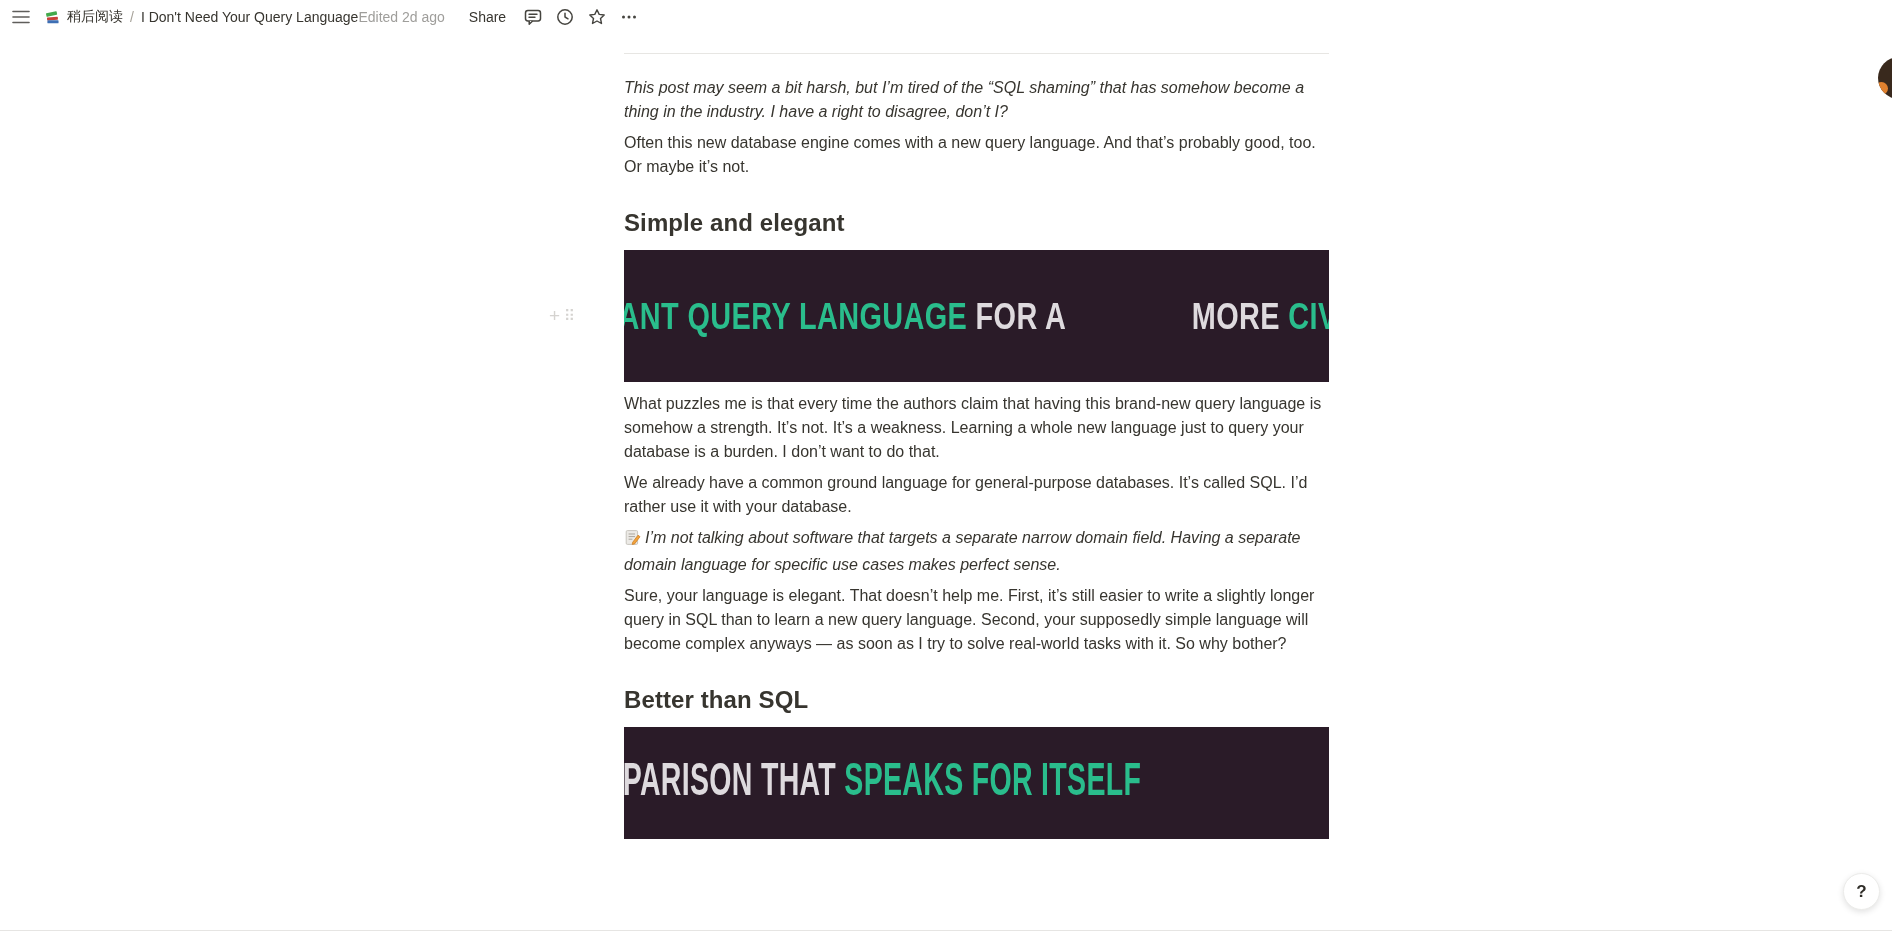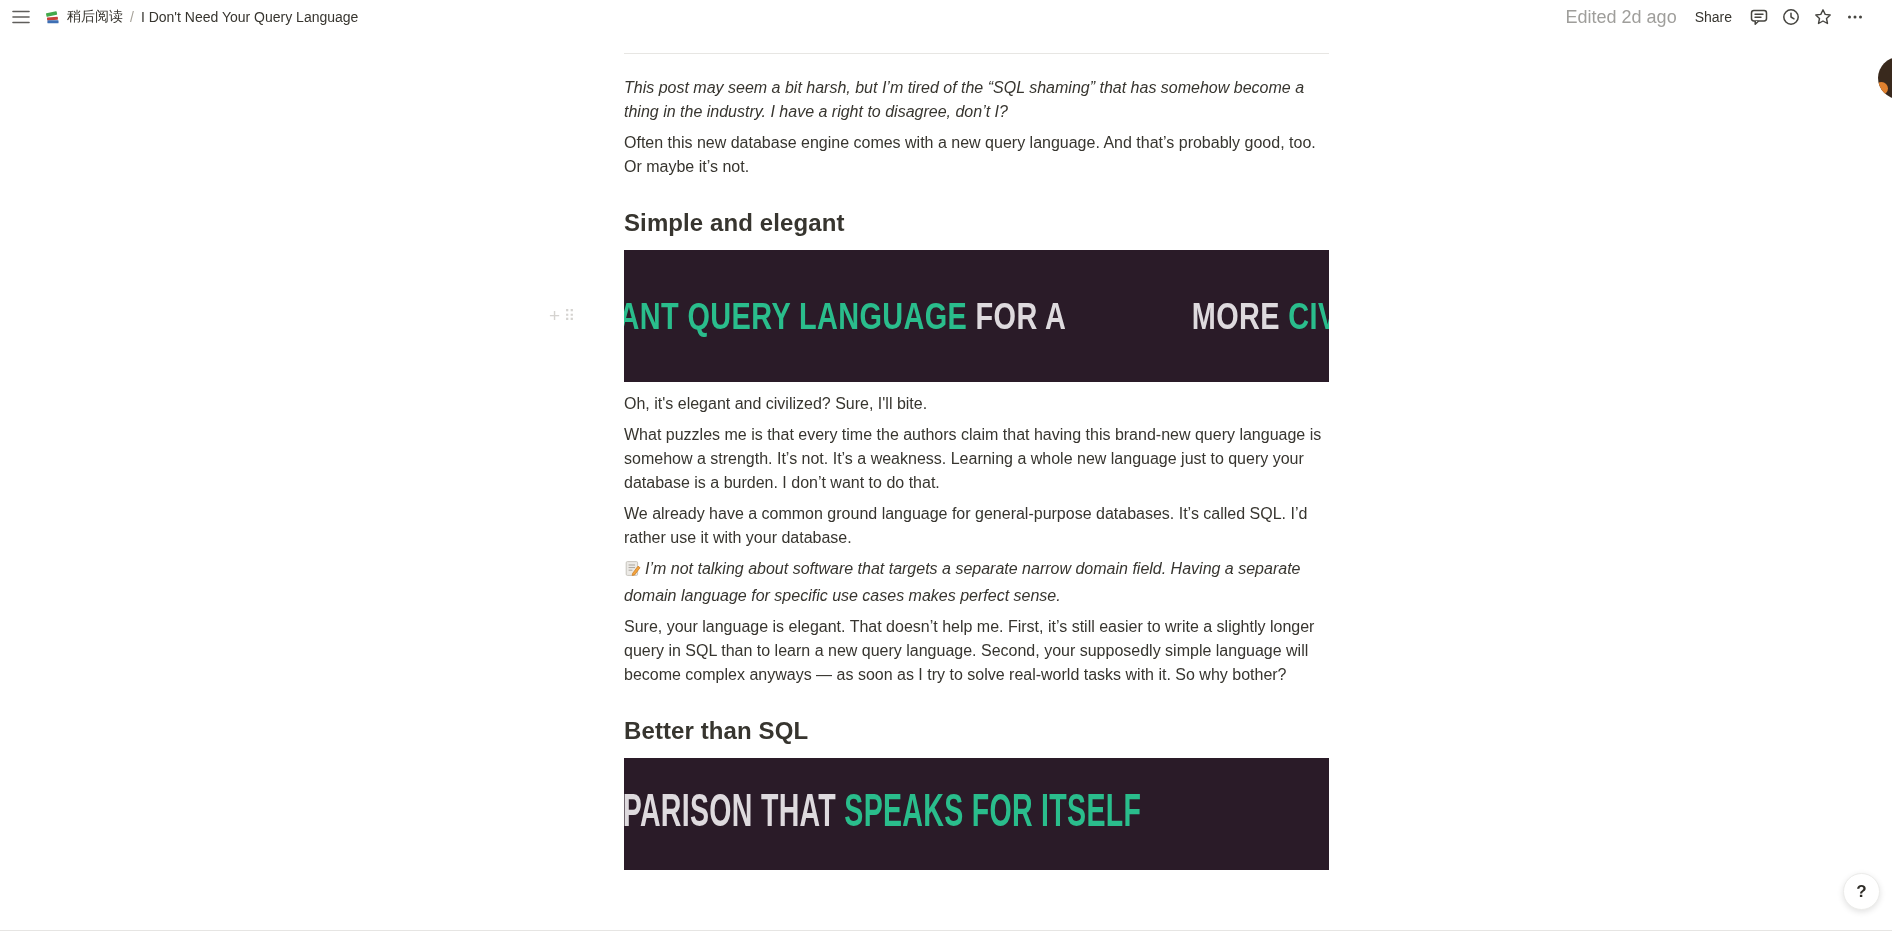--- a/index.html
+++ b/index.html
@@ -8,35 +8,35 @@
     position: relative;
     background: #ffffff;
     overflow: hidden;
     font-family: "Liberation Sans", "DejaVu Sans", sans-serif;
     color: #37352f;
   }
 
   
   .topbar {
     position: absolute; top: 0; left: 0; right: 0; height: 34px;
-    display: flex; align-items: center; justify-content: space-between;
+    display: flex; align-items: center; justify-content: flex-start;
     padding: 0 24px 0 8px;
     background: #ffffff;
   }
   .tb-left { display: flex; align-items: center; gap: 10px; }
   .icon-btn {
     display: inline-flex; align-items: center; justify-content: center;
     width: 26px; height: 26px; border: none; background: transparent;
     cursor: pointer; border-radius: 4px; padding: 0;
   }
   .crumbs { display: flex; align-items: center; gap: 7px; font-size: 14px; }
   .crumb { display: inline-flex; align-items: center; gap: 6px; color: #37352f; cursor: pointer; }
   .crumb-sep { color: #a6a299; }
   .tb-right { display: flex; align-items: center; gap: 6px; }
-  .edited { font-size: 18px; color: #9f9e9b; margin-right: 4px; }
+  .edited { font-size: 14px; color: #9f9e9b; margin-right: 10px; }
   .share-btn {
     border: none; background: transparent; font-size: 14px; color: #37352f;
     font-family: inherit; cursor: pointer; padding: 4px 8px; border-radius: 4px;
   }
   .tb-svg { display: block; }
 
   
   .content {
     position: absolute; left: 624px; top: 0; width: 705px;
     font-size: 16px; line-height: 24px; color: #37352f;
@@ -166,21 +166,20 @@
   <p class="italic first">This post may seem a bit harsh, but I’m tired of the “SQL shaming” that has somehow become a thing in the industry. I have a right to disagree, don’t I?</p>
   <p>Often this new database engine comes with a new query language. And that’s probably good, too. Or maybe it’s not.</p>
 
   <h2>Simple and elegant</h2>
 
   <figure class="banner banner-1">
     <div class="banner-line"><span class="bw">AN </span><span class="bg">ELEGANT QUERY LANGUAGE</span><span class="bw"> FOR A</span></div>
     <div class="banner-line"><span class="bw">MORE </span><span class="bg">CIVILIZED AGE</span></div>
   </figure>
 
-  <p>Oh, it's elegant and civilized? Sure, I'll bite.</p>
   <p>What puzzles me is that every time the authors claim that having this brand-new query language is somehow a strength. It’s not. It’s a weakness. Learning a whole new language just to query your database is a burden. I don’t want to do that.</p>
   <p>We already have a common ground language for general-purpose databases. It’s called SQL. I’d rather use it with your database.</p>
 
   <p class="italic"><span class="note-emoji"><svg width="17" height="17" viewBox="0 0 17 17">
       <rect x="2.2" y="1.6" width="11.4" height="13.8" rx="1.2" fill="#eceae6" stroke="#c3bfb8" stroke-width="0.9"></rect>
       <line x1="4.6" y1="5" x2="11" y2="5" stroke="#aaa59d" stroke-width="1"></line>
       <line x1="4.6" y1="7.6" x2="11" y2="7.6" stroke="#aaa59d" stroke-width="1"></line>
       <line x1="4.6" y1="10.2" x2="8.4" y2="10.2" stroke="#aaa59d" stroke-width="1"></line>
       <path d="M8.6 13.4 L14 6.2 L16 7.7 L10.6 14.9 L8.2 15.4 Z" fill="#f3a33c" stroke="#cd7f25" stroke-width="0.8"></path>
     </svg></span><em>I’m not talking about software that targets a separate narrow domain field. Having a separate domain language for specific use cases makes perfect sense.</em></p>

